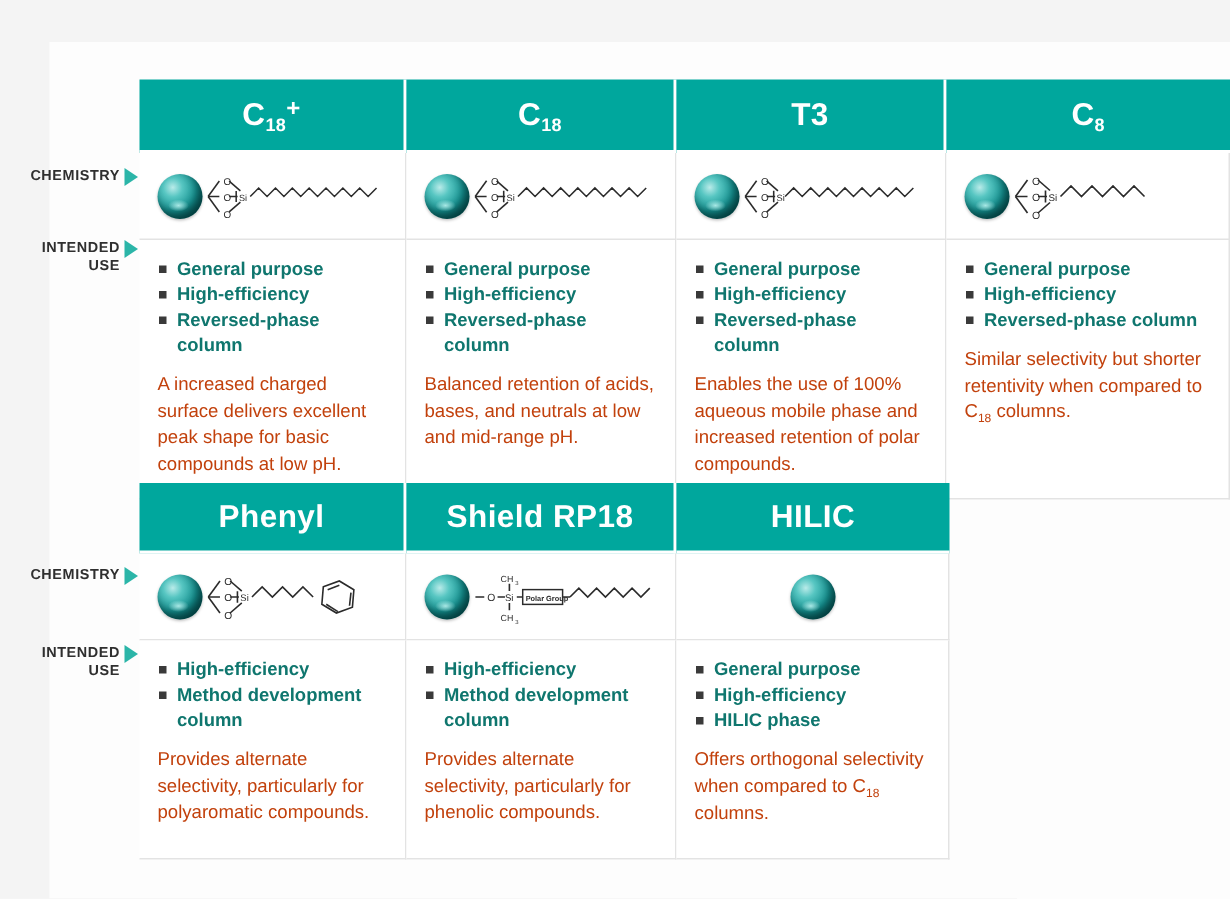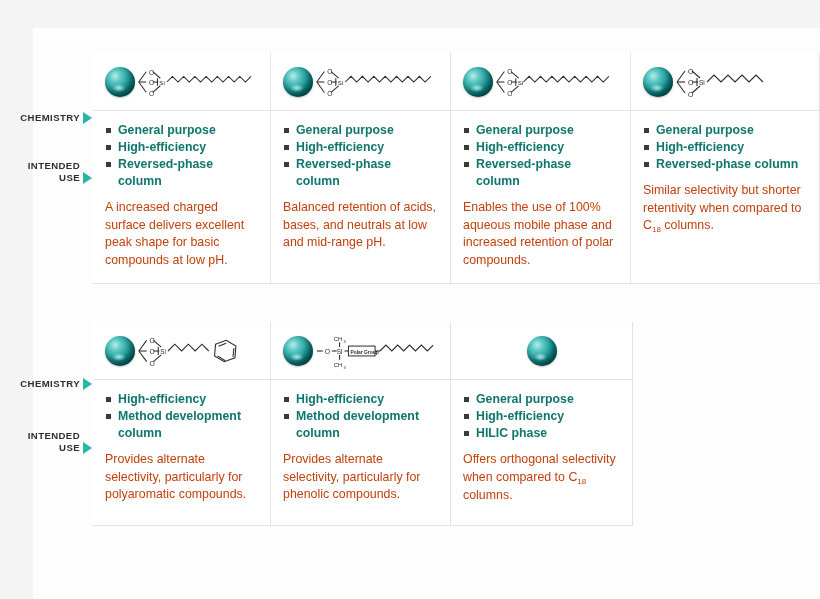--- a/index.html
+++ b/index.html
@@ -78,21 +78,21 @@
     color: #c2410c;
     font-size: 12.4px;
     line-height: 17.5px;
   }
   .desc sub { font-size: 8px; vertical-align: baseline; position: relative; top: 3px; }
 
   
   .row-label {
     position: absolute;
     display: flex;
-    align-items: flex-end;
+    align-items: flex-start;
     justify-content: flex-end;
     gap: 3px;
     width: 92px;
   }
   .row-label .txt {
     font-size: 9.6px;
     font-weight: bold;
     color: #2f2f2f;
     letter-spacing: .4px;
     text-align: right;
@@ -135,20 +135,26 @@
 
   <div class="table-block" style="left:93px; top:53px;">
     <table class="tbl" style="width:727px;">
       <colgroup>
         <col style="width:178px">
           <col style="width:180px">
           <col style="width:180px">
           <col style="width:189px">
       </colgroup>
       <tbody>
+          <tr>
+        <th class="hdr-cell" style="height:49px;"><span>C</span><sub>18</sub><sup>+</sup></th>
+        <th class="hdr-cell"><span>C</span><sub>18</sub></th>
+        <th class="hdr-cell"><span>T3</span></th>
+        <th class="hdr-cell"><span>C</span><sub>8</sub></th>
+      </tr>
 
       <tr>
         <td class="chem-cell">
           <div class="mol">
             <div class="bead"></div>
             <svg width="140" height="42" viewBox="0 0 140 42">
               <g stroke="#2b2b2b" stroke-width="1.1" fill="none">
                 <path d="M4,21 L12,10"></path>
                     <path d="M4,21 L12,21"></path>
                     <path d="M4,21 L12,32"></path>
@@ -278,20 +284,25 @@
   </div>
 
   <div class="table-block" style="left:93px; top:322px;">
     <table class="tbl" style="width:540px;">
       <colgroup>
           <col style="width:178px">
           <col style="width:180px">
           <col style="width:182px">
         </colgroup>
       <tbody>
+          <tr>
+        <th class="hdr-cell" style="height:47px;">Phenyl</th>
+        <th class="hdr-cell">Shield RP18</th>
+        <th class="hdr-cell">HILIC</th>
+      </tr>
 
       <tr>
         <td class="chem-cell">
           <div class="mol">
             <div class="bead"></div>
             <svg width="135" height="44" viewBox="0 0 135 44">
               <g stroke="#2b2b2b" stroke-width="1.1" fill="none">
                 <path d="M4,22 L12,11"></path>
                     <path d="M4,22 L12,22"></path>
                     <path d="M4,22 L12,33"></path>

